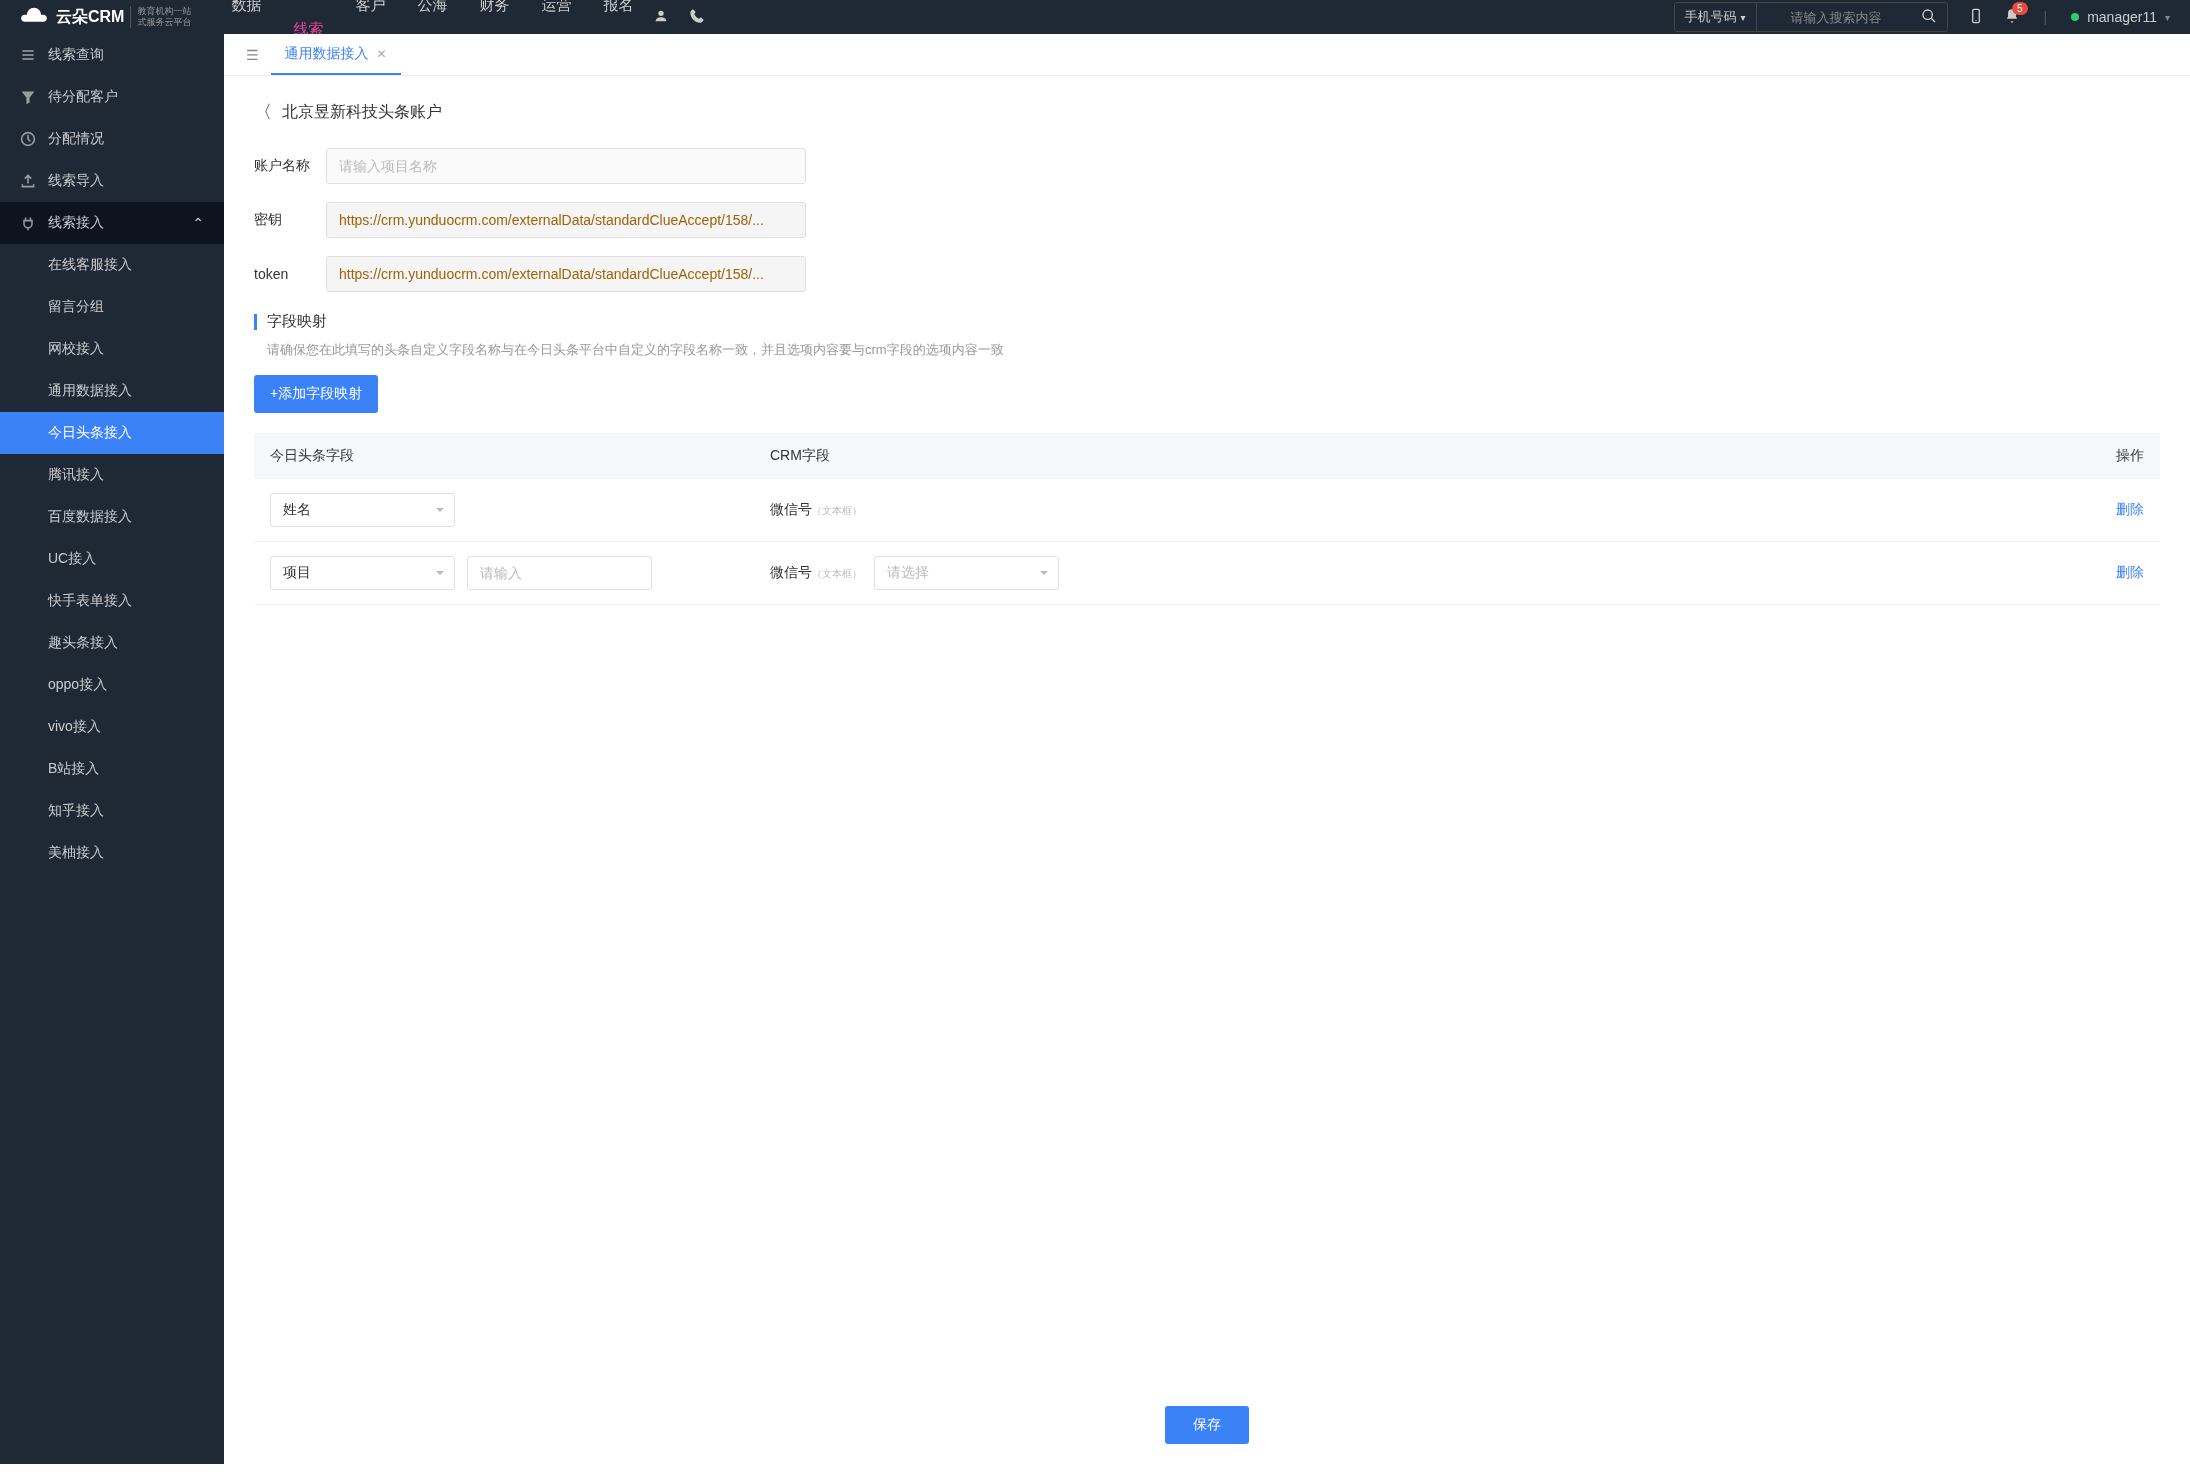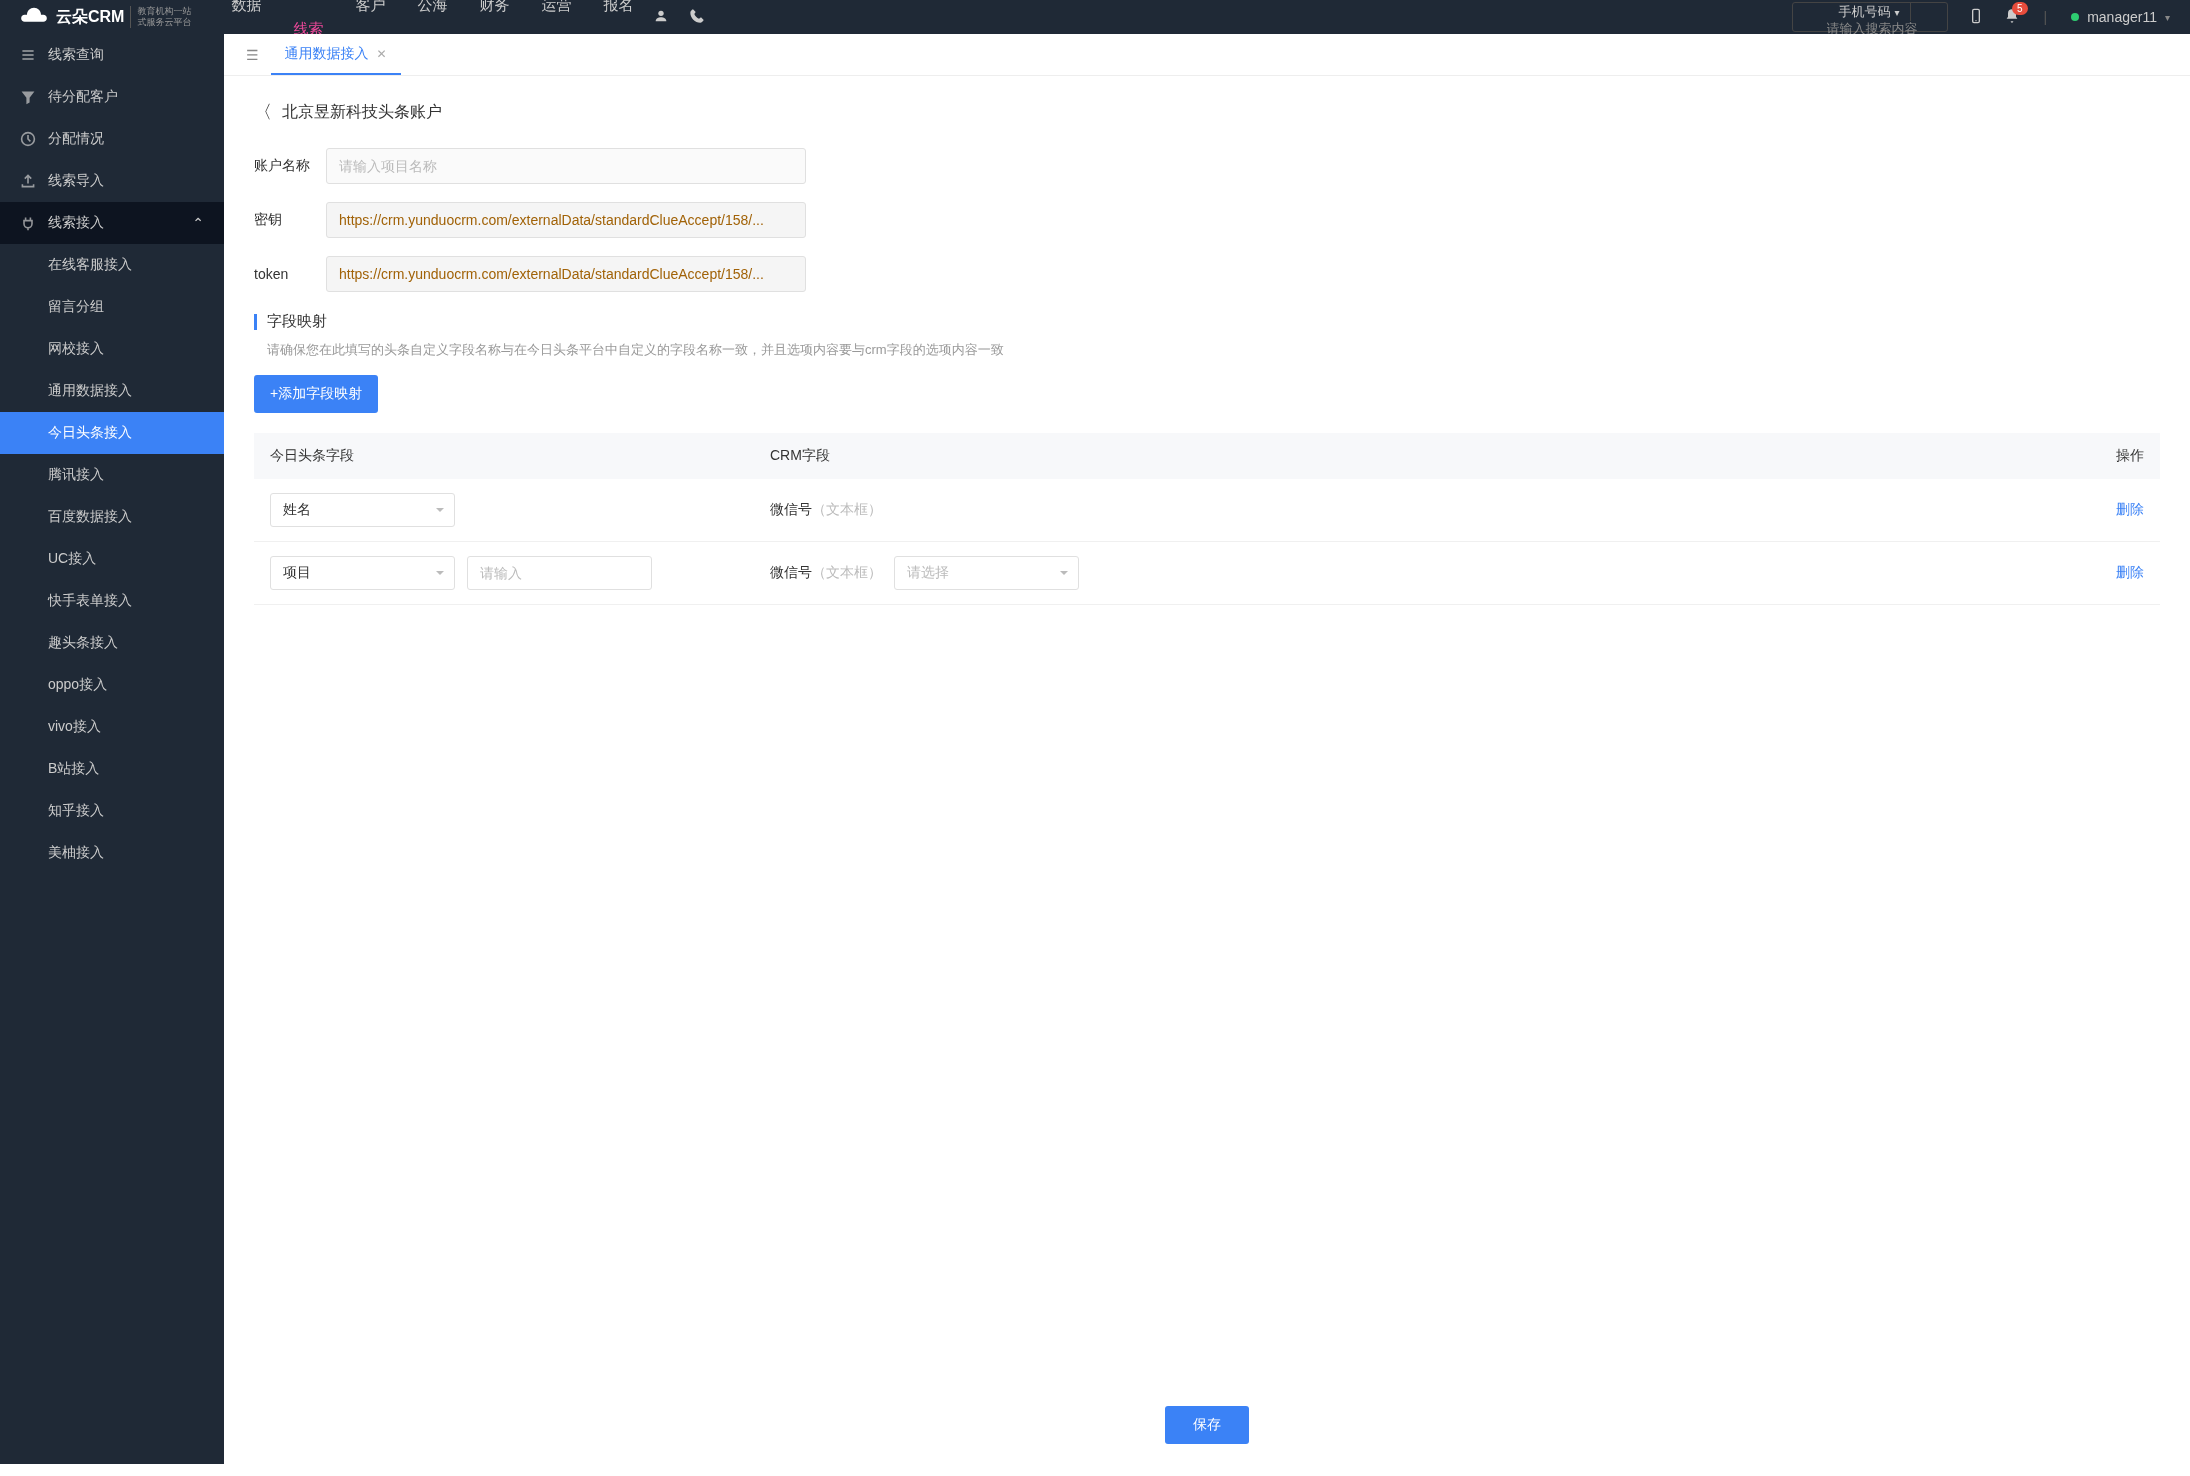--- a/index.html
+++ b/index.html
@@ -8,21 +8,21 @@
 
 .header { height: 34px; background: #1f2936; display: flex; align-items: center; padding: 16px 20px; color: #fff; }
 .logo { display: flex; align-items: center; margin-right: 40px; }
 .logo-icon { width: 28px; height: 28px; margin-right: 8px; }
 .logo-text { font-size: 16px; font-weight: bold; }
 .logo-sub { font-size: 9px; color: #999; margin-left: 6px; line-height: 1.2; border-left: 1px solid #555; padding-left: 6px; }
 .nav { display: flex; gap: 32px; }
 .nav-item { color: #ccc; cursor: pointer; font-size: 15px; }
 .nav-item.active { color: #ec4899; font-weight: 500; margin-top: 24px; }
 .header-right { margin-left: auto; display: flex; align-items: center; gap: 20px; }
-.search-box { display: flex; align-items: center; background: transparent; border: 1px solid #444; border-radius: 3px; height: 30px; flex-direction: column; }
+.search-box { display: flex; align-items: center; background: transparent; border: 1px solid #444; border-radius: 3px; height: 30px; }
 .search-select { background: transparent; border: none; color: #ccc; padding: 0 10px; font-size: 13px; display: flex; align-items: center; gap: 4px; border-right: 1px solid #444; height: 100%; }
 .search-input { background: transparent; border: none; color: #ccc; padding: 0 10px; outline: none; width: 130px; font-size: 13px; margin-left: 24px; }
 .search-input::placeholder { color: #888; }
 .search-btn { background: transparent; border: none; color: #ccc; padding: 0 10px; cursor: pointer; }
 .header-icon { color: #ccc; cursor: pointer; position: relative; }
 .badge { position: absolute; top: -6px; right: -8px; background: #e74c3c; color: #fff; font-size: 10px; border-radius: 8px; padding: 1px 5px; min-width: 14px; text-align: center; }
 .user-info { display: flex; align-items: center; gap: 8px; color: #ccc; cursor: pointer; }
 .user-dot { width: 8px; height: 8px; background: #2ecc71; border-radius: 50%; }
 .separator { color: #555; margin: 0 4px; }
 .nav-icons { display: flex; gap: 20px; margin-left: 20px; }
@@ -68,21 +68,21 @@
 .table-row { display: flex; padding: 14px 16px; border-bottom: 1px solid #f0f0f0; align-items: center; }
 .col1 { flex: 0 0 500px; display: flex; gap: 12px; align-items: center; }
 .col2 { flex: 1; display: flex; gap: 12px; align-items: center; }
 .col3 { flex: 0 0 60px; text-align: right; }
 .select-box { position: relative; width: 185px; height: 34px; border: 1px solid #e0e0e0; border-radius: 3px; padding: 0 28px 0 12px; font-size: 14px; display: flex; align-items: center; background: #fff; cursor: pointer; }
 .select-box::after { content: ''; position: absolute; right: 10px; top: 14px; border: 4px solid transparent; border-top-color: #bbb; }
 .select-box.placeholder { color: #bbb; }
 .small-input { width: 185px; height: 34px; border: 1px solid #e0e0e0; border-radius: 3px; padding: 0 12px; font-size: 14px; }
 .small-input::placeholder { color: #bbb; }
 .field-label { font-size: 14px; }
-.field-type { color: #bbb; font-size: 14px; }
+.field-type { color: #bbb; font-size: 10px; }
 .link-btn { color: #3b82f6; cursor: pointer; font-size: 14px; }
 
 .footer { padding: 20px 0; text-align: center; border-top: 1px solid transparent; }
 .save-btn { background: #3b82f6; color: #fff; border: none; padding: 10px 28px; border-radius: 3px; cursor: pointer; font-size: 14px; }
 
 .icon-svg { width: 16px; height: 16px; fill: currentColor; }
 </style>
 </head>
 <body>
 

